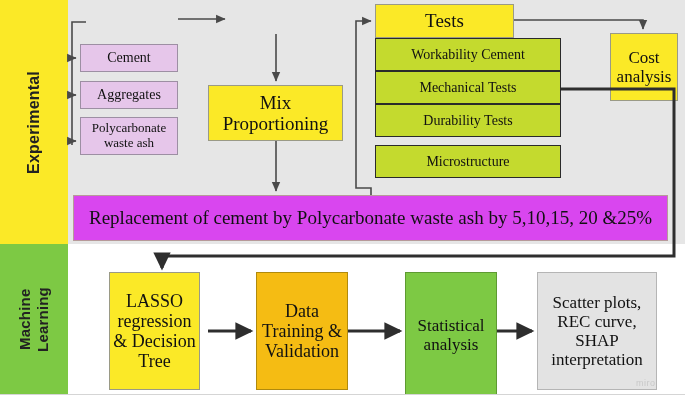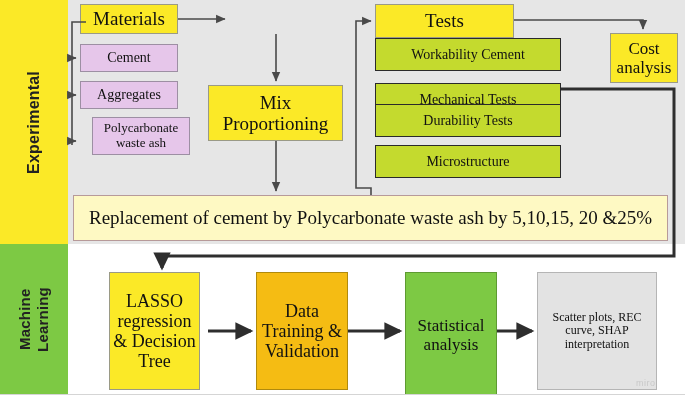--- a/index.html
+++ b/index.html
@@ -18,21 +18,21 @@
   .side-label{writing-mode:vertical-rl;transform:rotate(180deg);font-weight:bold;font-size:16px;color:#222;
               line-height:1.18;text-align:center;letter-spacing:.2px;}
   .side-ml .side-label{font-size:15px;}
 
   
   .box{position:absolute;box-sizing:border-box;display:flex;align-items:center;justify-content:center;
        text-align:center;font-family:"Liberation Serif",serif;color:#111;line-height:1.12;}
   .yellow{background:#fbe927;border:1px solid #9a9a86;}
   .purple{background:#e6c6ea;border:1px solid #9d8fa3;}
   .lime{background:#c4da2e;border:1px solid #2a2a2a;}
-  .pink{background:#fef9c3;border:1px solid #b79a9a;}
+  .pink{background:#d946ef;border:1px solid #b79a9a;}
   .orange{background:#f5bc13;border:1px solid #b08a0d;}
   .green{background:#7dc944;border:1px solid #5e9a32;}
   .grey{background:#e3e3e3;border:1px solid #b5b5b5;}
 
   
   .svg-layer{position:absolute;left:0;top:0;width:685px;height:402px;pointer-events:none;}
   .wm{position:absolute;font-size:9px;color:#c9c9c9;font-family:"Liberation Sans",sans-serif;letter-spacing:.5px;}
 </style>
 </head>
 <body>
@@ -43,49 +43,48 @@
   <div class="band-ml-bg"></div>
 
   <div class="side side-exp">
     <div class="side-label">Experimental</div>
   </div>
   <div class="side side-ml">
     <div class="side-label" style="white-space:pre-line;">Machine
 Learning</div>
   </div>
 
-  <div class="box yellow" style="left:80px;top:4px;width:98px;height:30px;font-size:19px;">Materials</div>
 
   <div class="box purple" style="left:80px;top:44px;width:98px;height:28px;font-size:14px;">Cement</div>
 
   <div class="box purple" style="left:80px;top:81px;width:98px;height:28px;font-size:14px;">Aggregates</div>
 
-  <div class="box purple" style="left:92px;top:117px;width:98px;height:38px;font-size:13px;padding:0 3px;">Polycarbonate waste ash</div>
+  <div class="box purple" style="left:80px;top:117px;width:98px;height:38px;font-size:13px;padding:0 3px;">Polycarbonate waste ash</div>
 
 
   <div class="box yellow" style="left:208px;top:85px;width:135px;height:56px;font-size:19px;padding:0 4px;">Mix Proportioning</div>
 
   <div class="box yellow" style="left:375px;top:4px;width:139px;height:34px;font-size:19px;">Tests</div>
 
   <div class="box lime" style="left:375px;top:38px;width:186px;height:33px;font-size:14px;">Workability Cement</div>
-  <div class="box lime" style="left:375px;top:71px;width:186px;height:33px;font-size:14px;margin-top:12px;">Mechanical Tests</div>
+  <div class="box lime" style="left:375px;top:71px;width:186px;height:33px;font-size:14px;">Mechanical Tests</div>
   <div class="box lime" style="left:375px;top:104px;width:186px;height:33px;font-size:14px;">Durability Tests</div>
   <div class="box lime" style="left:375px;top:137px;width:186px;height:33px;font-size:14px;margin-top:8px;">Microstructure</div>
 
-  <div class="box yellow" style="left:610px;top:33px;width:68px;height:50px;font-size:17px;padding:0 2px;">Cost analysis</div>
+  <div class="box yellow" style="left:610px;top:33px;width:68px;height:68px;font-size:17px;padding:0 2px;">Cost analysis</div>
 
   <div class="box pink" style="left:73px;top:195px;width:595px;height:46px;font-size:19px;">Replacement of cement by Polycarbonate waste ash by 5,10,15, 20 &amp;25%</div>
 
   <div class="box yellow" style="left:109px;top:272px;width:91px;height:118px;font-size:18px;padding:0 3px;">LASSO regression &amp; Decision Tree</div>
 
   <div class="box orange" style="left:256px;top:272px;width:92px;height:118px;font-size:18px;padding:0 3px;">Data Training &amp; Validation</div>
 
   <div class="box green" style="left:405px;top:272px;width:92px;height:126px;font-size:17px;padding:0 17px;">Statistical analysis</div>
 
-  <div class="box grey" style="left:537px;top:272px;width:120px;height:118px;font-size:12px;padding:0 5px;">Scatter plots, REC curve, SHAP interpretation</div>
+  <div class="box grey" style="left:537px;top:272px;width:120px;height:118px;font-size:17px;padding:0 5px;">Scatter plots, REC curve, SHAP interpretation</div>
 
   <div class="wm" style="left:636px;top:378px;">miro</div>
 
   <svg class="svg-layer">
     <defs>
       <marker id="ahThin" markerWidth="7" markerHeight="7" refX="5.6" refY="3" orient="auto">
         <path d="M0,0.4 L6,3 L0,5.6 z" fill="#4a4a4a"></path>
       </marker>
       <marker id="ahThick" markerWidth="6.5" markerHeight="6.5" refX="5.2" refY="3.2" orient="auto">
         <path d="M0,0.3 L6,3.2 L0,6.1 z" fill="#2e2e2e"></path>

